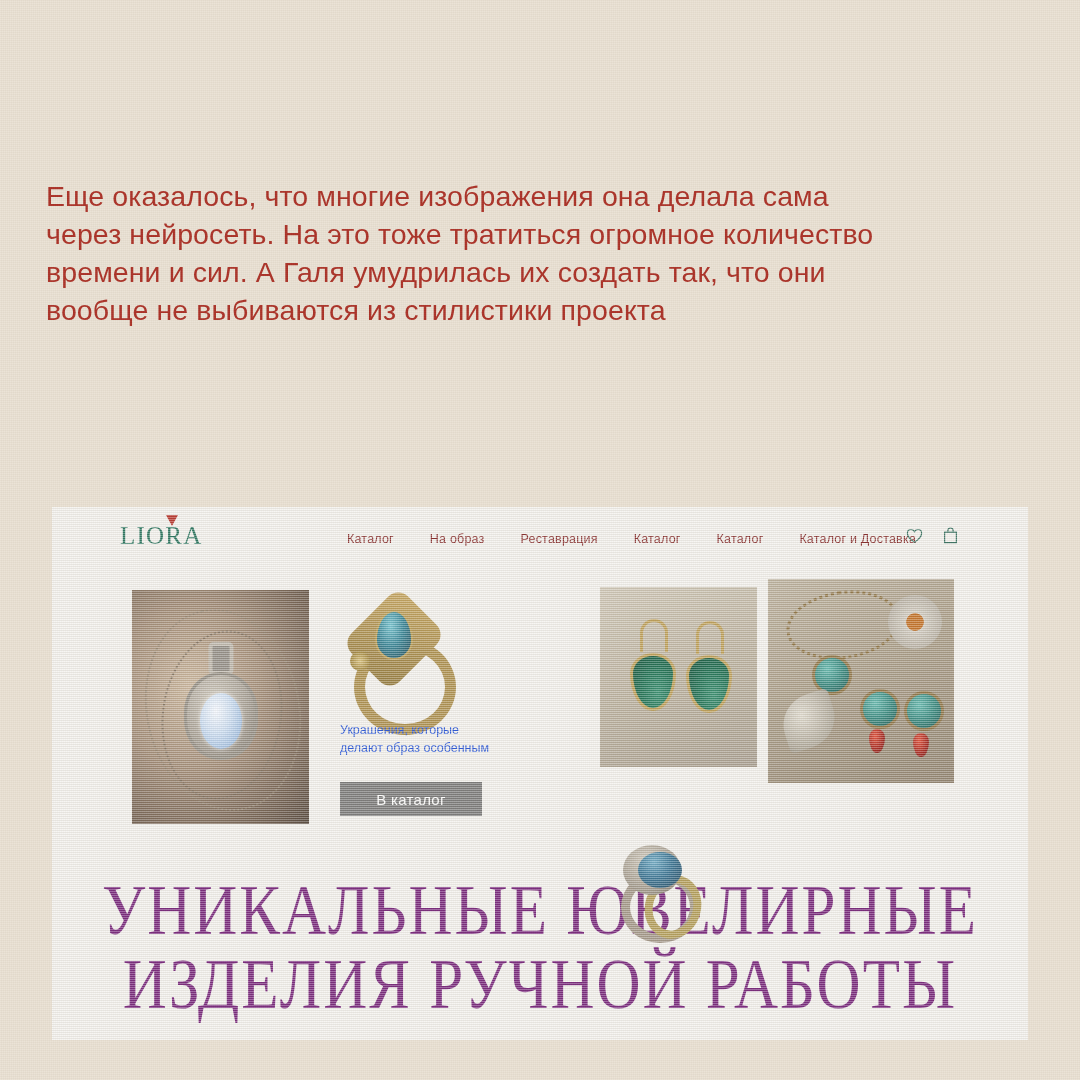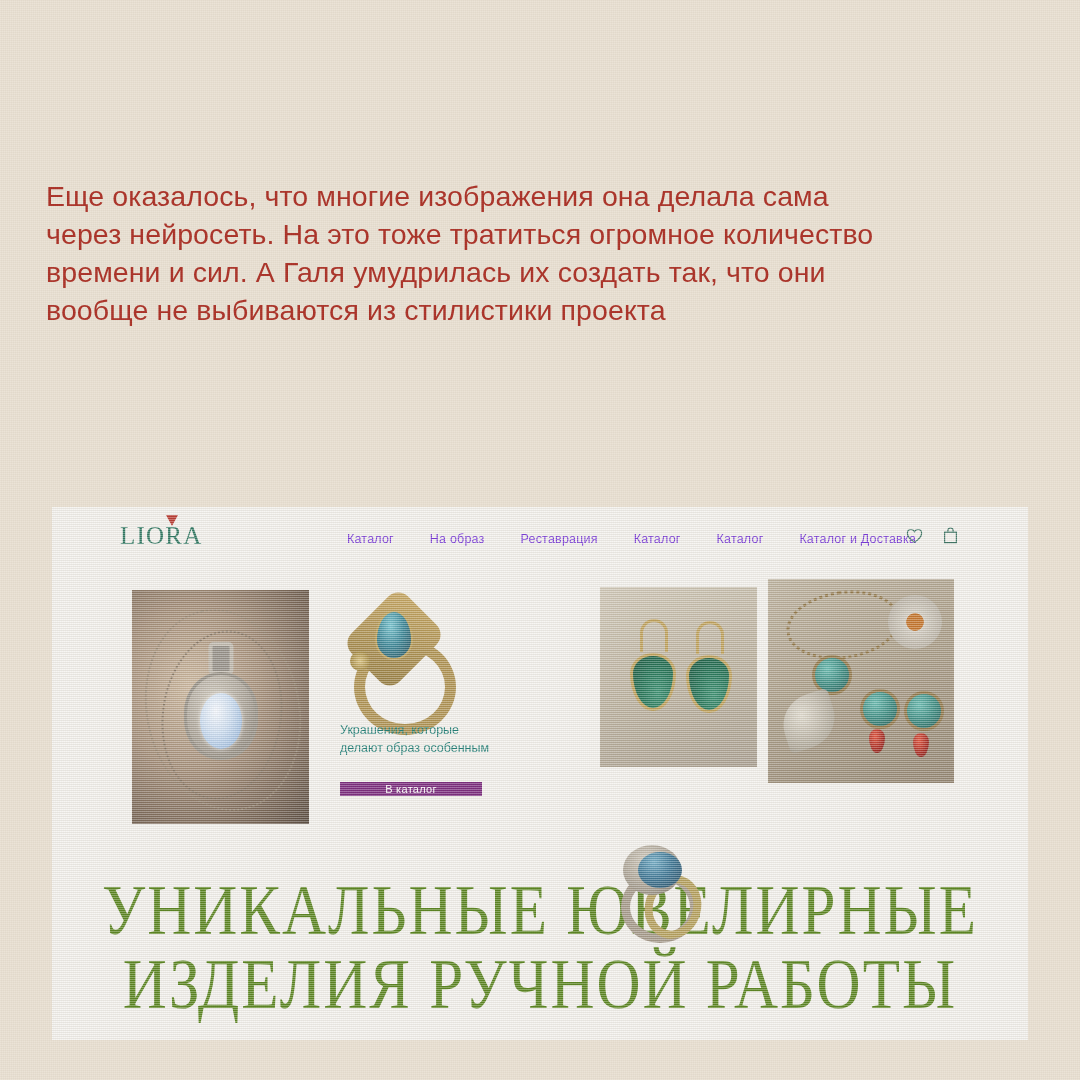--- a/index.html
+++ b/index.html
@@ -75,21 +75,21 @@
   .logo .gem{
     position:absolute;left:46px;top:-8px;width:0;height:0;
     border-left:6px solid transparent;border-right:6px solid transparent;
     border-top:11px solid #b32b22;
   }
   .navlinks{
     position:absolute;left:295px;top:25px;
     display:flex;gap:0;align-items:center;
   }
   .navlinks a{
-    color:#6d28d9;text-decoration:none;
+    color:#7f1d1d;text-decoration:none;
     font-size:12.5px;letter-spacing:.2px;white-space:nowrap;
     margin-right:36px;
   }
   .navicons{position:absolute;right:70px;top:20px;display:flex;gap:20px;align-items:center;}
   .navicons svg{display:block;}
 
   
   .p-pendant{
     position:absolute;left:80px;top:83px;width:177px;height:234px;
     background:
@@ -141,27 +141,27 @@
     border-radius:50% 50% 50% 50%/60% 60% 40% 40%;
     border:2px solid #b79a4f;
   }
   .ring-flower{
     position:absolute;left:8px;top:52px;width:20px;height:20px;border-radius:50%;
     background:radial-gradient(circle,#d8c079 0%,#9d8136 70%);
   }
 
   .hero-text{
     position:absolute;left:288px;top:215px;width:150px;
-    color:#0f766e;font-size:12.5px;line-height:1.42;
+    color:#1d4ed8;font-size:12.5px;line-height:1.42;
   }
   .cta{
-    position:absolute;left:288px;top:275px;width:142px;height:14px;
-    background:#701a75;color:#ffffff;
+    position:absolute;left:288px;top:275px;width:142px;height:34px;
+    background:#737373;color:#ffffff;
     display:flex;align-items:center;justify-content:center;
-    font-size:11px;letter-spacing:.3px;
+    font-size:15px;letter-spacing:.3px;
     border:none;cursor:pointer;
   }
 
   .p-earrings{
     position:absolute;left:548px;top:80px;width:157px;height:180px;
     background:linear-gradient(160deg,#cdc5b4 0%,#b5ab98 55%,#a3998a 100%);
     overflow:hidden;
   }
   .er{position:absolute;width:48px;height:110px;}
   .er1{left:26px;top:32px;}
@@ -207,21 +207,21 @@
   .col-red{
     position:absolute;width:16px;height:24px;border-radius:50% 50% 50% 50%/35% 35% 65% 65%;
     background:radial-gradient(ellipse at 38% 30%, #e04a34 0%, #9c1a12 60%, #5d0d08 100%);
   }
   .cr1{left:101px;top:150px;}
   .cr2{left:145px;top:154px;}
 
   
   .headline{
     position:absolute;left:0;top:368px;width:100%;
-    text-align:center;color:#4d7c0f;
+    text-align:center;color:#701a75;
     font-family:"Liberation Serif", serif;
     line-height:.98;
   }
   .headline .l1,.headline .l2{
     display:block;font-size:61px;letter-spacing:2px;
     transform:scaleY(1.18);transform-origin:center top;
   }
   .headline .l2{margin-top:14px;}
 
   .overlay-ring{

